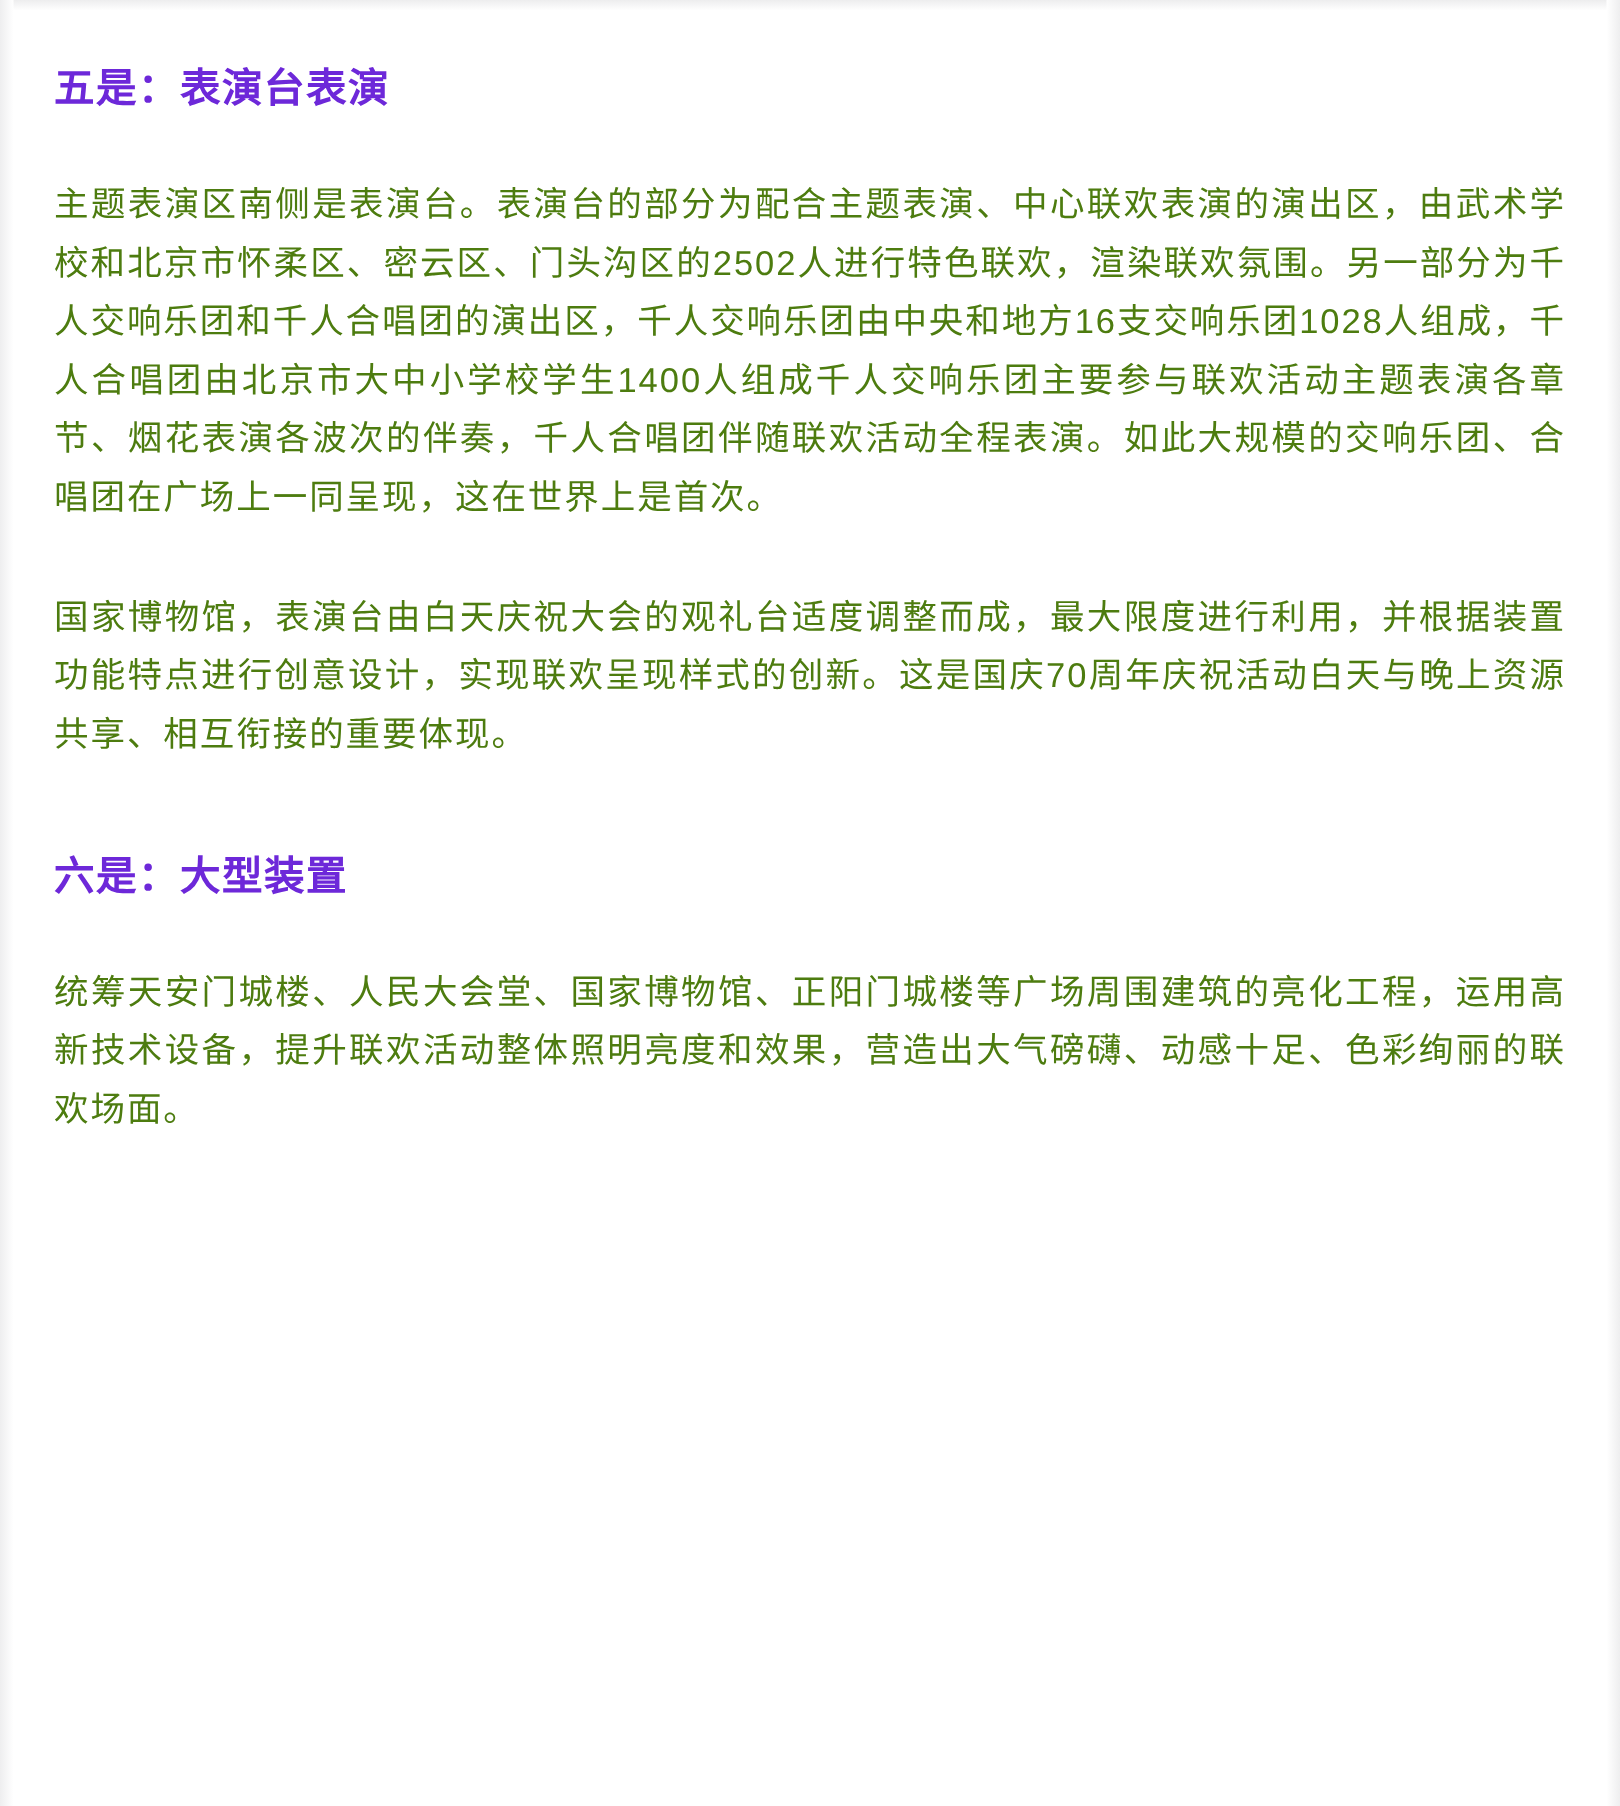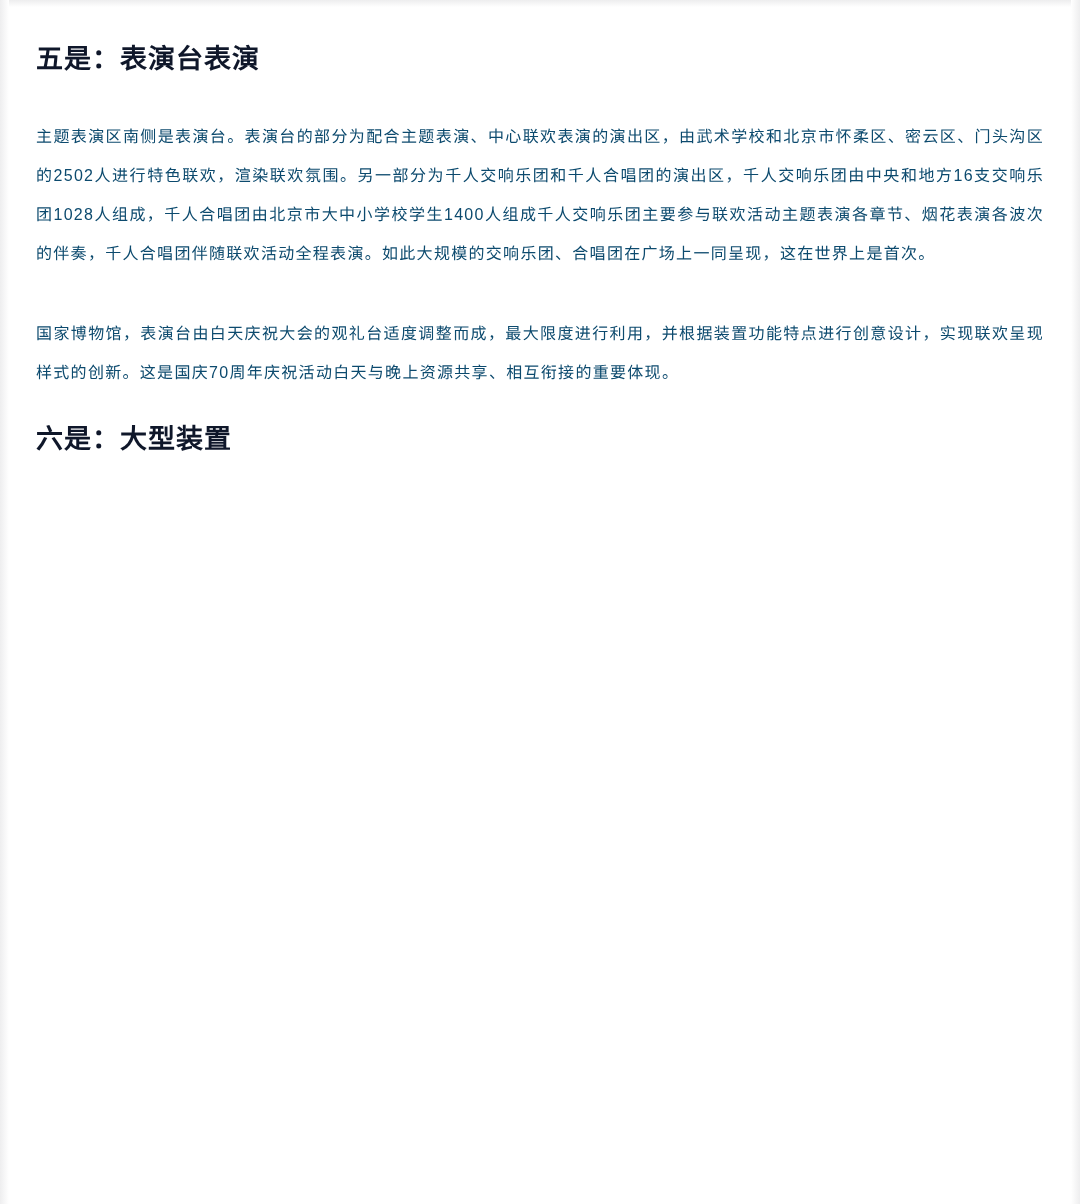--- a/index.html
+++ b/index.html
@@ -37,38 +37,38 @@
     height: 7px;
     background: linear-gradient(to bottom, #ededee, #ffffff);
   }
 
   .article {
     position: relative;
     padding: 42px 36px 0 36px;
     box-sizing: border-box;
   }
   .section-heading {
-    color: #0f172a;
+    color: #6d28d9;
     font-size: 27px;
     font-weight: bold;
     letter-spacing: 1px;
     line-height: 34px;
     margin: 0;
   }
   .article-paragraph {
-    color: #0c4a6e;
-    font-size: 16px;
+    color: #4d7c0f;
+    font-size: 23px;
     line-height: 39px;
     letter-spacing: 1.3px;
     text-align: justify;
     text-justify: inter-character;
     margin: 0;
   }
   
-  .mt-heading { margin-top: 30px; }
+  .mt-heading { margin-top: 58px; }
   .mt-para    { margin-top: 41px; }
 </style>
 </head>
 <body>
 
 <div class="edge-strip top"></div>
 <div class="edge-strip left"></div>
 <div class="edge-strip right"></div>
 
 <div class="article">
@@ -76,15 +76,16 @@
   <h2 class="section-heading">五是：表演台表演</h2>
 
   <p class="article-paragraph mt-para">主题表演区南侧是表演台。表演台的部分为配合主题表演、中心联欢表演的演出区，由武术学校和北京市怀柔区、密云区、门头沟区的2502人进行特色联欢，渲染联欢氛围。另一部分为千人交响乐团和千人合唱团的演出区，千人交响乐团由中央和地方16支交响乐团1028人组成，千人合唱团由北京市大中小学校学生1400人组成千人交响乐团主要参与联欢活动主题表演各章节、烟花表演各波次的伴奏，千人合唱团伴随联欢活动全程表演。如此大规模的交响乐团、合唱团在广场上一同呈现，这在世界上是首次。</p>
 
   <p class="article-paragraph mt-para">国家博物馆，表演台由白天庆祝大会的观礼台适度调整而成，最大限度进行利用，并根据装置功能特点进行创意设计，实现联欢呈现样式的创新。这是国庆70周年庆祝活动白天与晚上资源共享、相互衔接的重要体现。</p>
 
   <h2 class="section-heading mt-heading">六是：大型装置</h2>
 
 
 
+  <p class="article-paragraph mt-para">统筹天安门城楼、人民大会堂、国家博物馆、正阳门城楼等广场周围建筑的亮化工程，运用高新技术设备，提升联欢活动整体照明亮度和效果，营造出大气磅礴、动感十足、色彩绚丽的联欢场面。</p>
 
 
 </div>
 
 </body></html>

